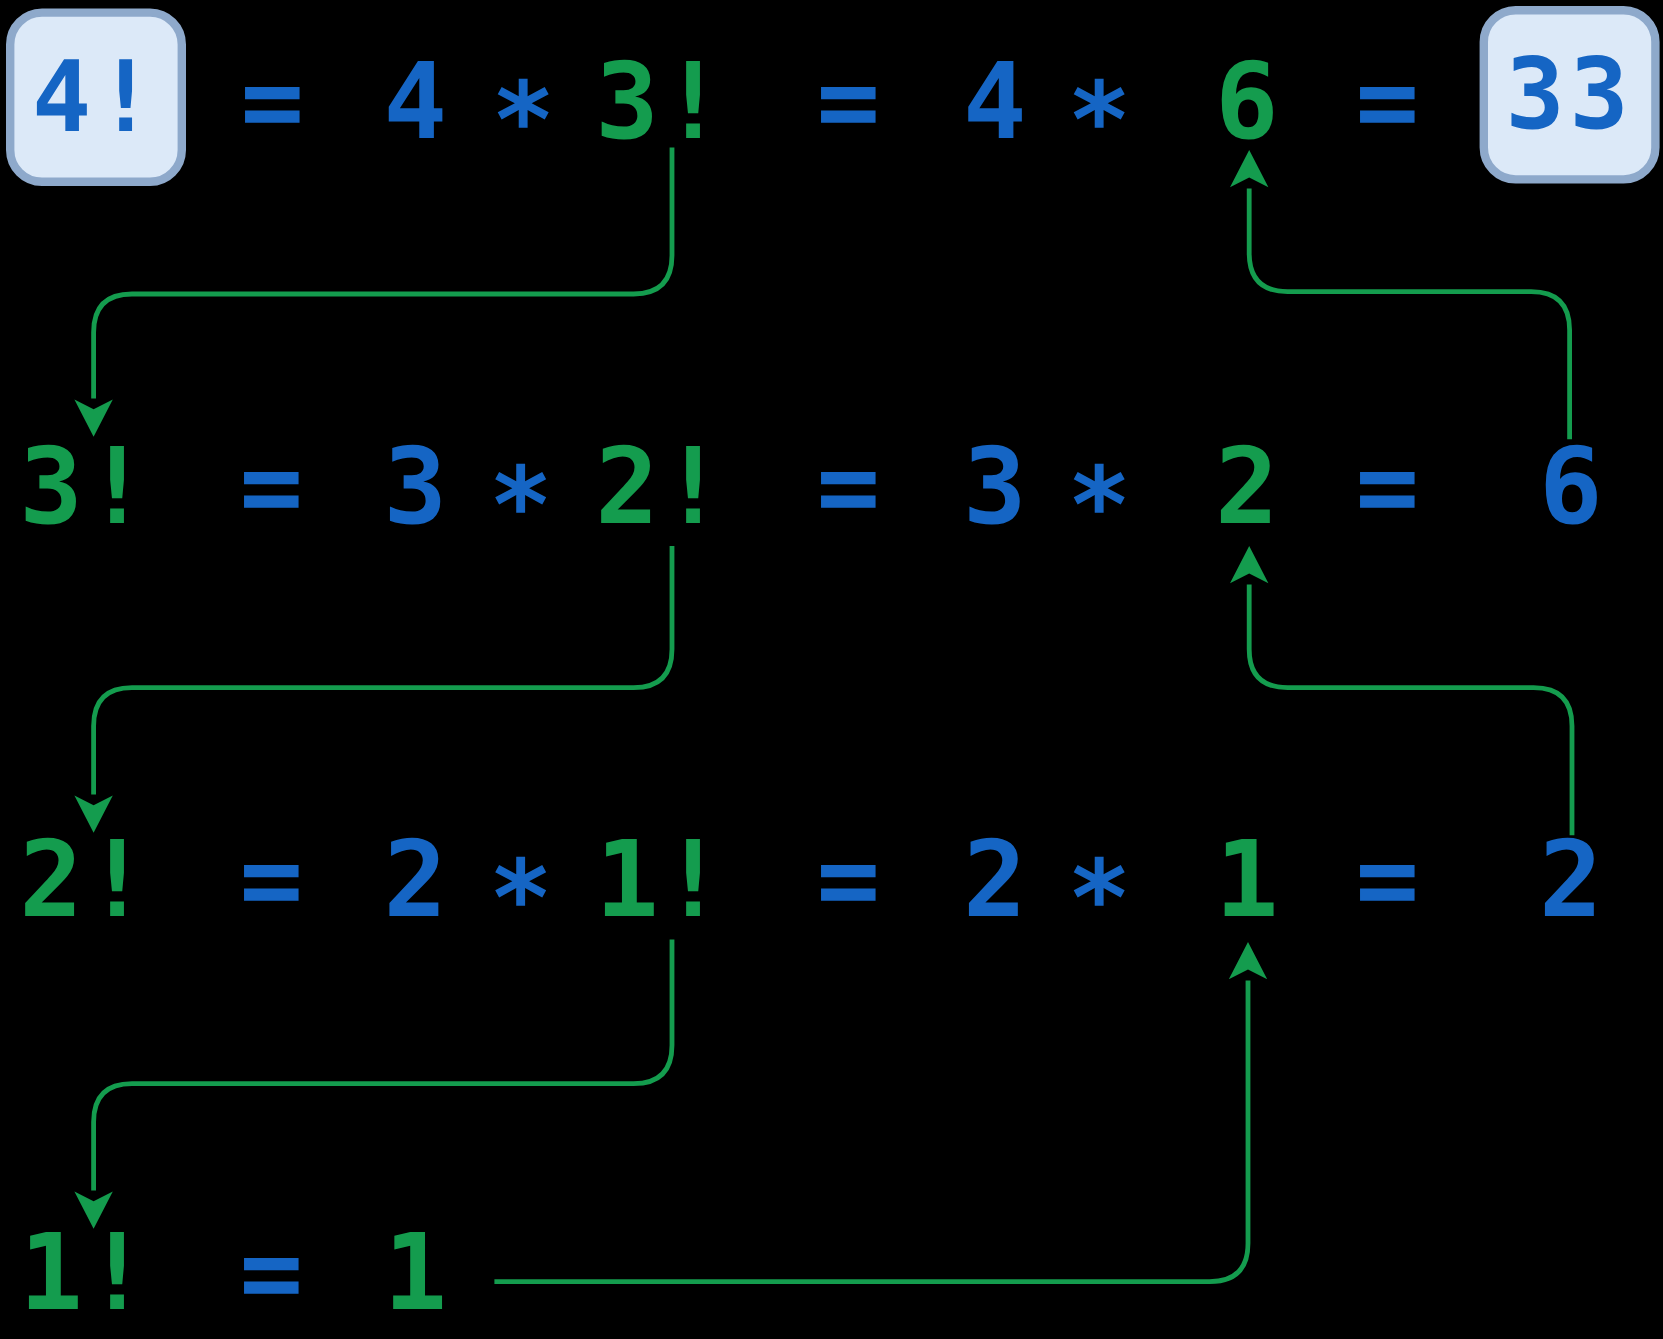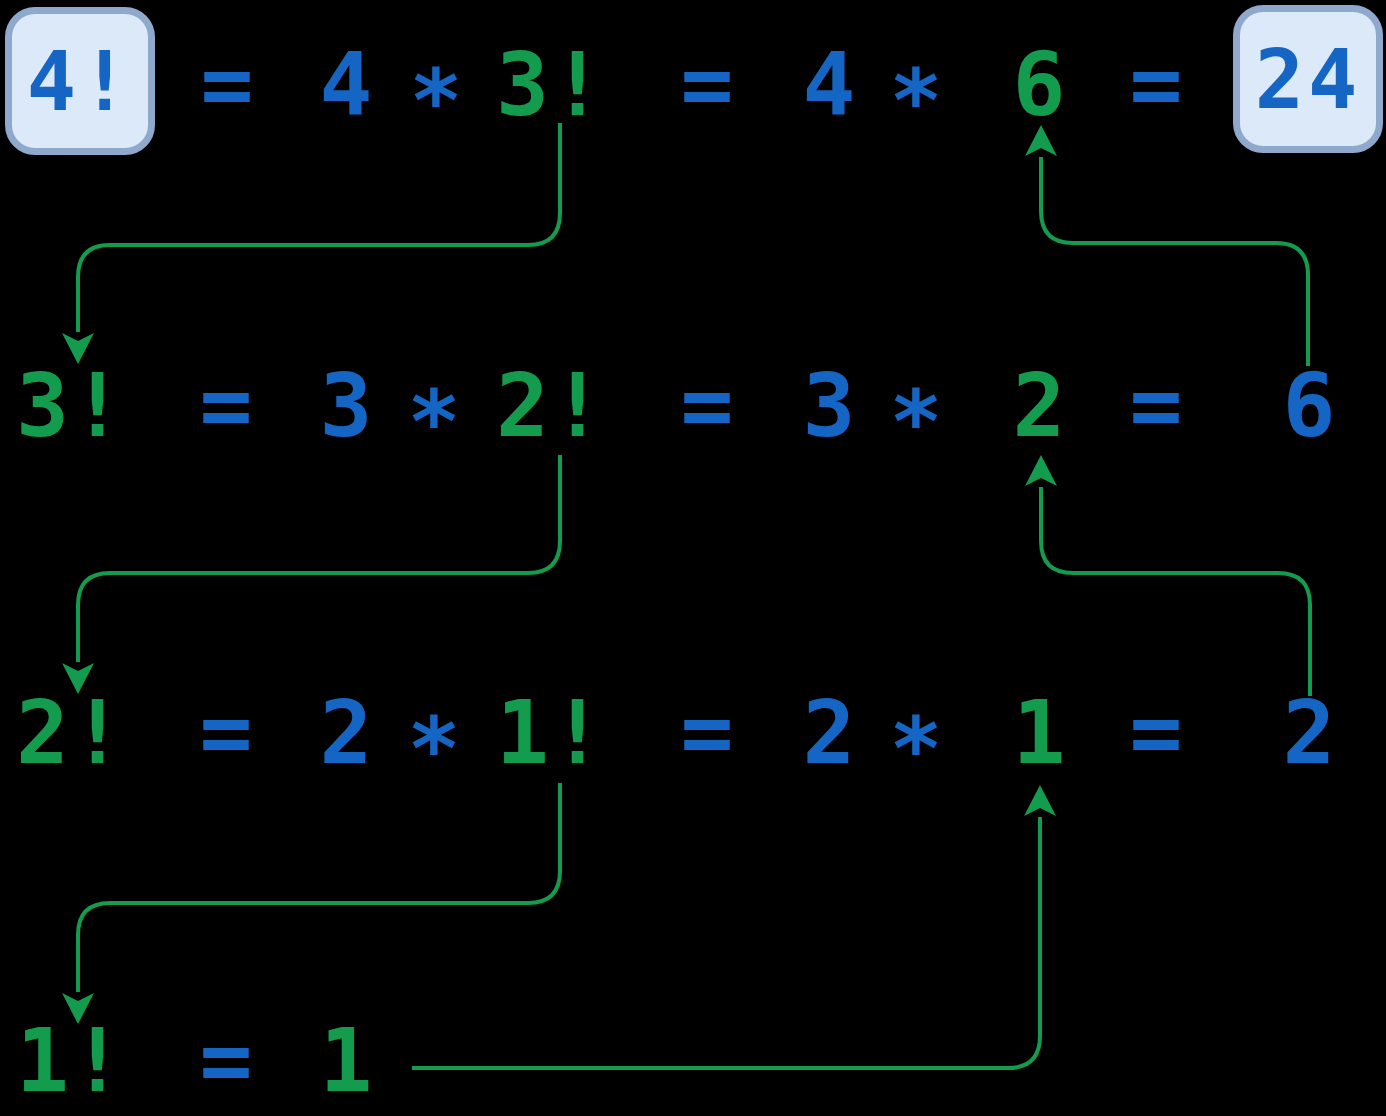--- a/index.html
+++ b/index.html
@@ -92,21 +92,21 @@
 <div class="value-box" style="left: 80px; top: 81px;">4!</div>
     <div class="token blue" style="left: 228px; top: 85px;">=</div>
     <div class="token blue" style="left: 347px; top: 85px;">4</div>
     <div class="token blue star" style="left: 437px; top: 85px;">*</div>
     <div class="token green" style="left: 551px; top: 85px;">3!</div>
     <div class="token blue" style="left: 708px; top: 85px;">=</div>
     <div class="token blue" style="left: 830px; top: 85px;">4</div>
     <div class="token blue star" style="left: 917px; top: 85px;">*</div>
     <div class="token green" style="left: 1040px; top: 85px;">6</div>
     <div class="token blue" style="left: 1157px; top: 85px;">=</div>
-    <div class="value-box" style="left: 1308px; top: 79px;">24</div>
+    <div class="value-box" style="left: 1308px; top: 79px;">33</div>
     <div class="token green" style="left: 71px; top: 406px;">3!</div>
     <div class="token blue" style="left: 227px; top: 406px;">=</div>
     <div class="token blue" style="left: 347px; top: 406px;">3</div>
     <div class="token blue star" style="left: 435px; top: 406px;">*</div>
     <div class="token green" style="left: 551px; top: 406px;">2!</div>
     <div class="token blue" style="left: 708px; top: 406px;">=</div>
     <div class="token blue" style="left: 830px; top: 406px;">3</div>
     <div class="token blue star" style="left: 917px; top: 406px;">*</div>
     <div class="token green" style="left: 1040px; top: 406px;">2</div>
     <div class="token blue" style="left: 1157px; top: 406px;">=</div>

